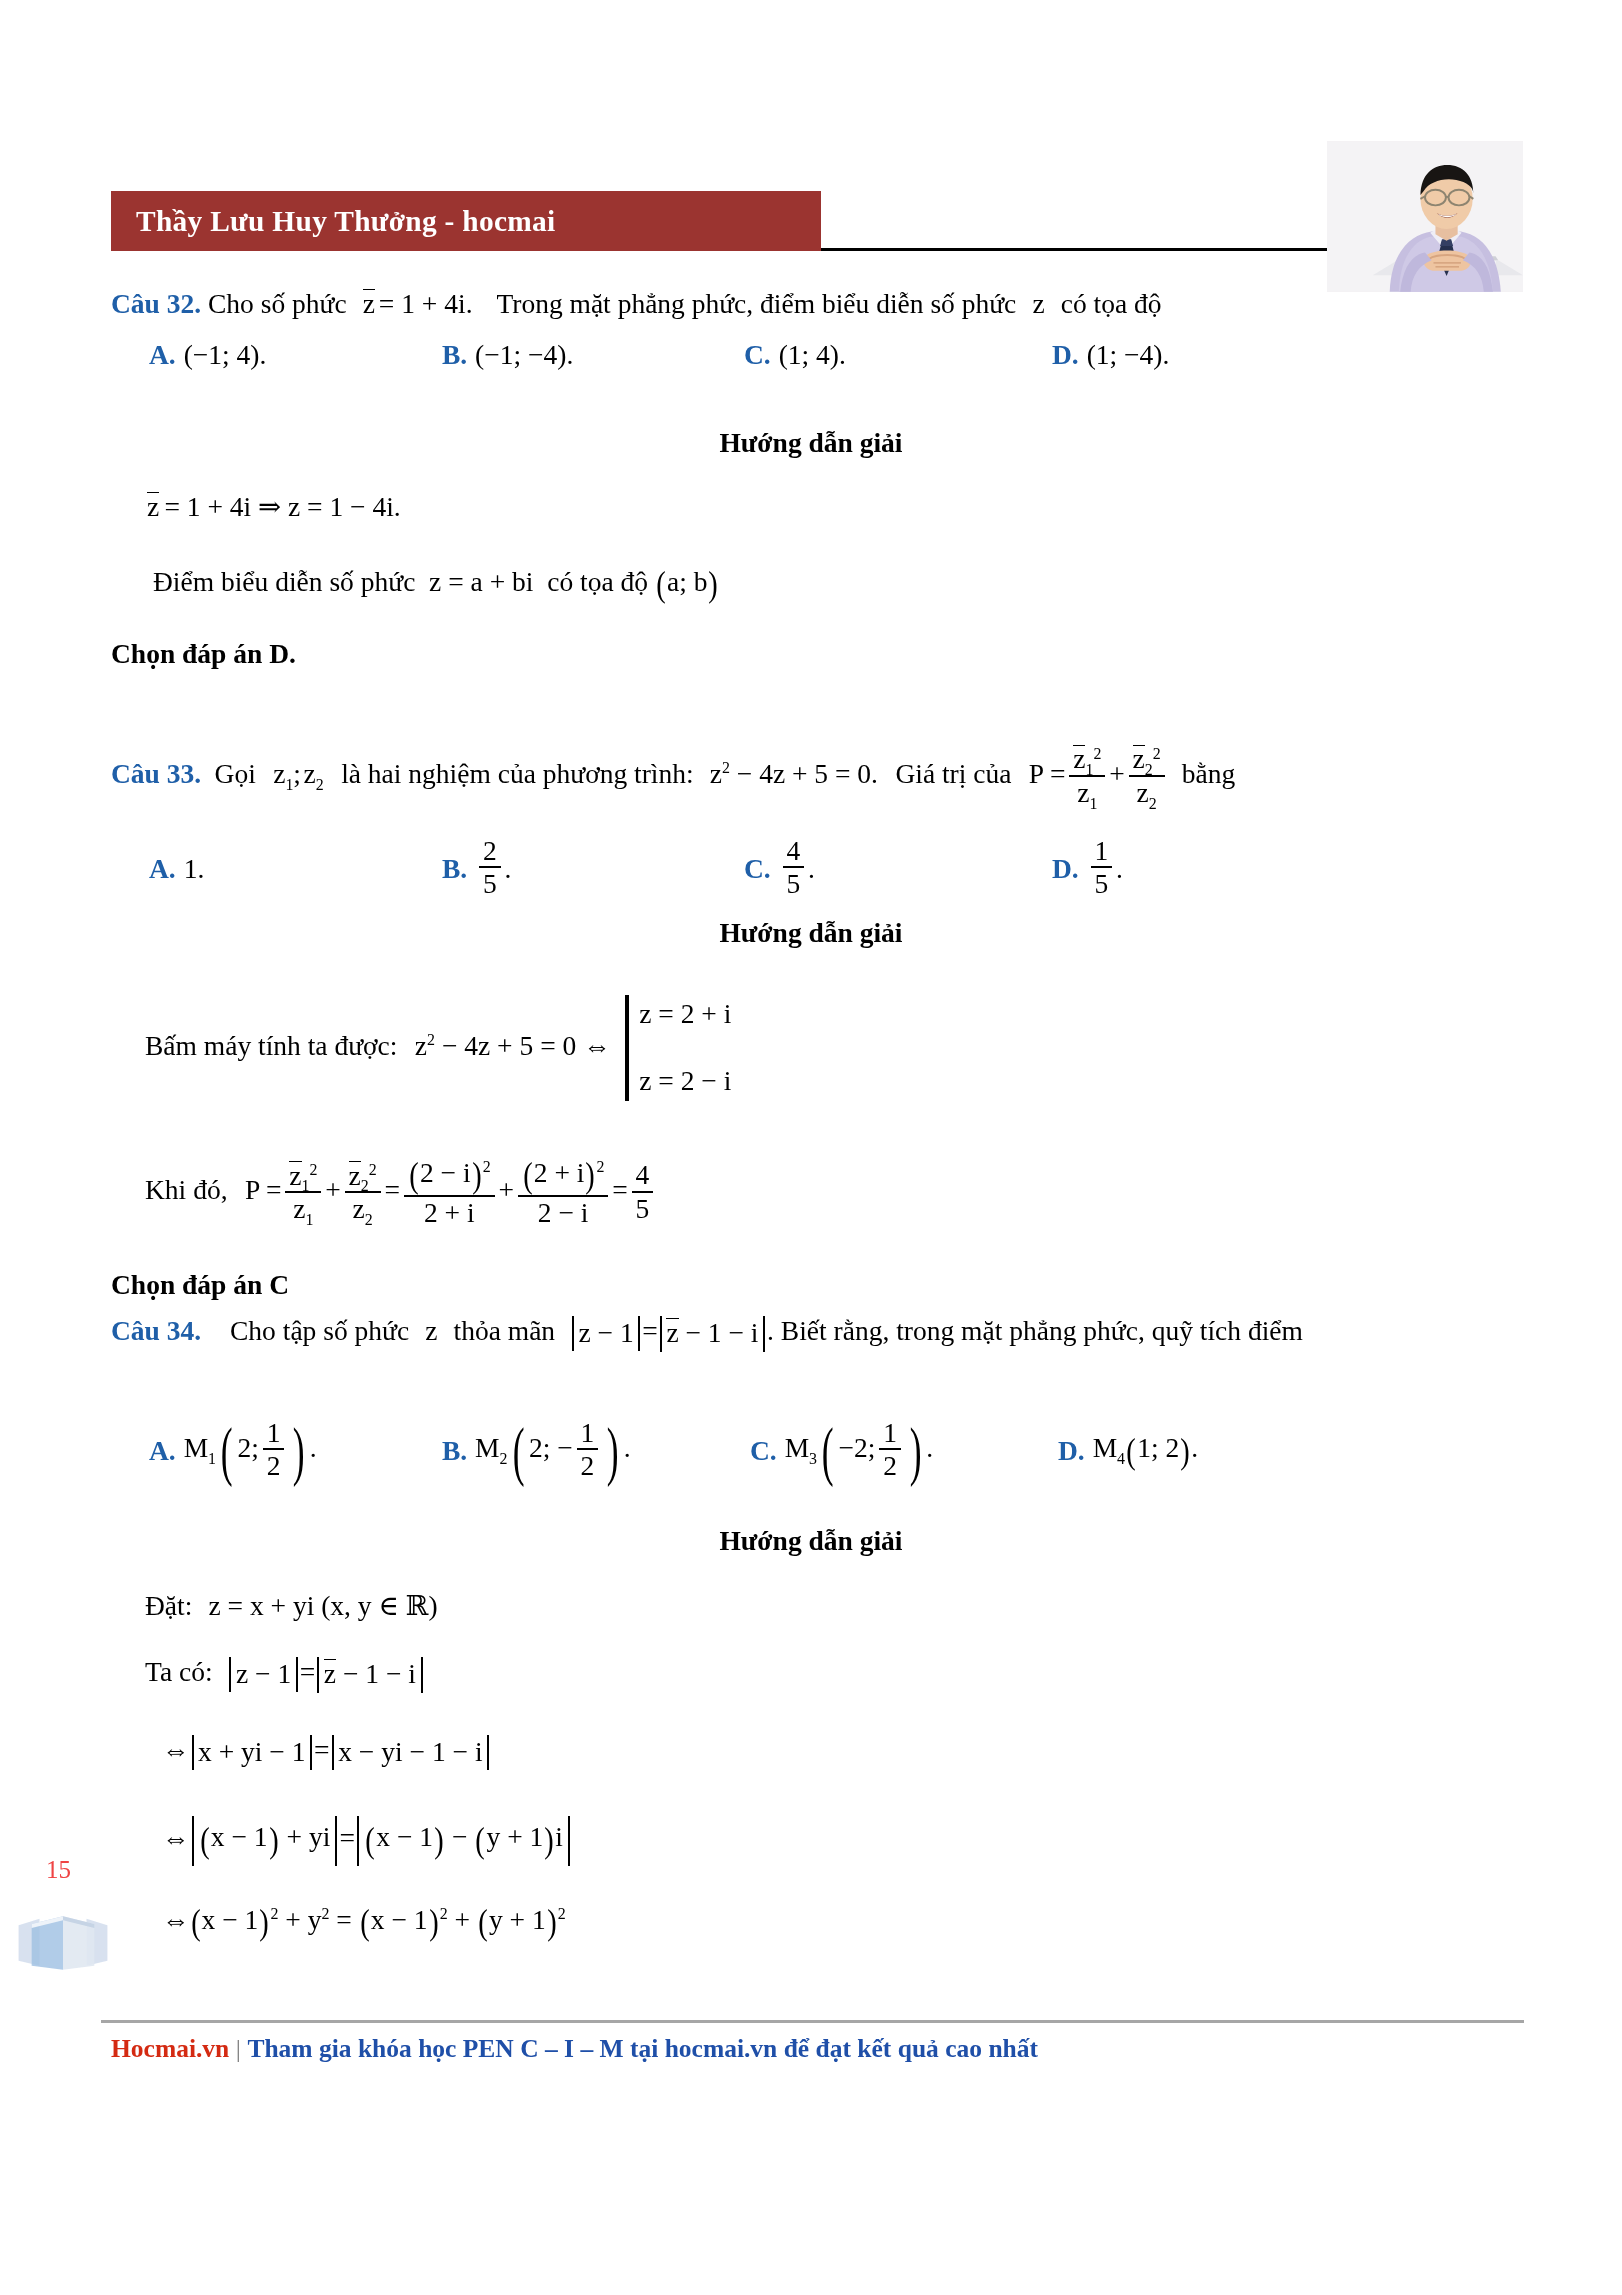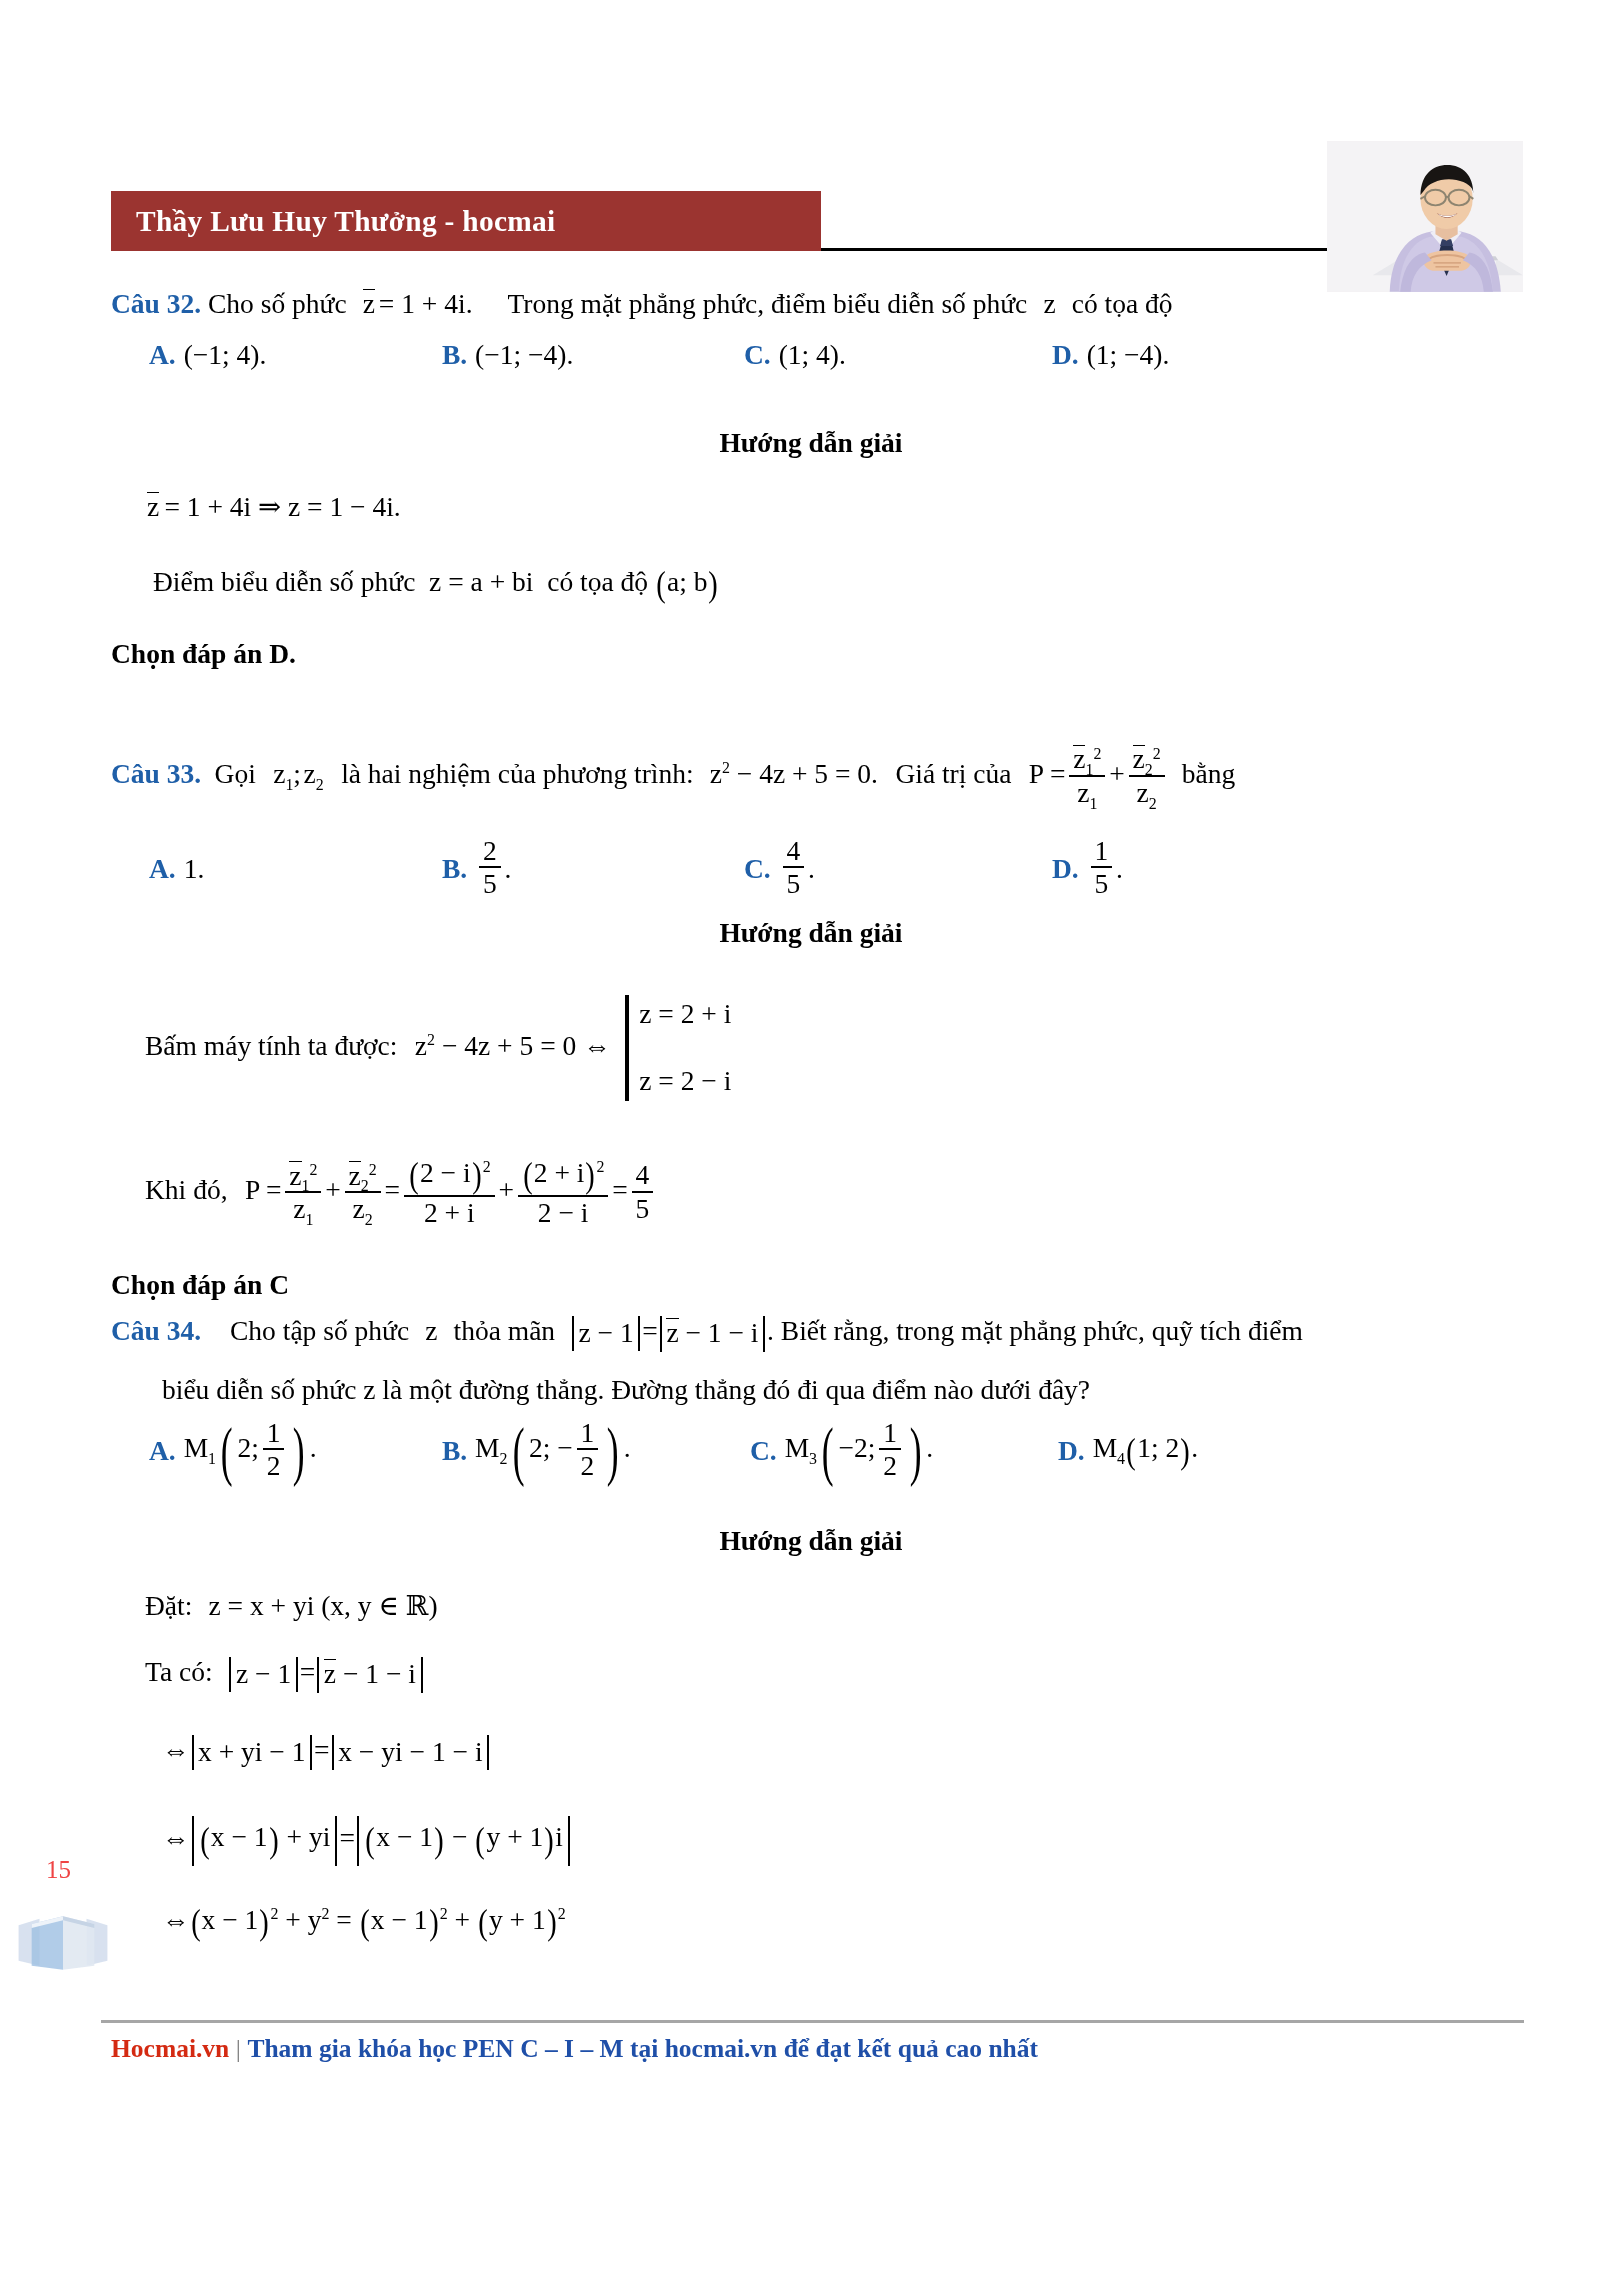--- a/index.html
+++ b/index.html
@@ -282,21 +282,21 @@
 
       <path d="M112 230 C116 196 128 174 150 170 L160 182 C140 190 130 206 128 230 Z" fill="#bfb8dc"></path>
       <path d="M254 230 C250 196 240 174 218 170 L208 182 C228 190 238 206 240 230 Z" fill="#bfb8dc"></path>
     </svg>
   </div>
 
   <div class="blk" style="left:111px; top:288px;">
     <span class="lbl">Câu 32.</span>
     <span>Cho số phức</span>
     <span style="margin-left:9.2px;text-align:right;"><span class="ovl">z</span><span style="margin-left:3.9px;">= 1 + 4i.</span></span>
-    <span style="margin-left:28px;">Trong mặt phẳng phức, điểm biểu diễn số phức</span>
+    <span style="margin-left:17px;">Trong mặt phẳng phức, điểm biểu diễn số phức</span>
     <span style="margin-left:9.2px;">z</span>
     <span style="margin-left:9.2px;">có tọa độ</span>
   </div>
 
   <div class="opt-row" style="left:149px; top:339px;">
     <div class="opt" style="width:293px;">
       <span class="key">A.</span>
       <span>(−1; 4).</span>
     </div>
     <div class="opt" style="width:302px;">
@@ -410,21 +410,20 @@
   <div class="blk bold" style="left:111px; top:1269px;">Chọn đáp án C</div>
 
   <div class="blk" style="left:111px; top:1315px;">
     <span class="lbl">Câu 34.</span>
     <span style="margin-left:22px;">Cho tập số phức</span>
     <span style="margin-left:9.2px;">z</span>
     <span style="margin-left:9.2px;">thỏa mãn</span>
     <span style="margin-left:7.9px;"><span class="abs">z − 1</span>=<span class="abs"><span class="ovl">z</span> − 1 − i</span></span><span>. Biết rằng, trong mặt phẳng phức, quỹ tích điểm</span>
   </div>
 
-  <div class="blk" style="left:162px; top:1374px;">biểu diễn số phức  z  là một đường thẳng. Đường thẳng đó đi qua điểm nào dưới đây?</div>
 
   <div class="opt-row" style="left:149px; top:1420px;">
     <div class="opt" style="width:293px;">
       <span class="key">A.</span>
       <span>M<span class="sub">1</span><span class="bigparen">(</span>2;<span class="frac">
             <span class="num">1</span>
             <span class="den">2</span>
           </span><span class="bigparen">)</span>.</span>
     </div>
     <div class="opt" style="width:308px;">

